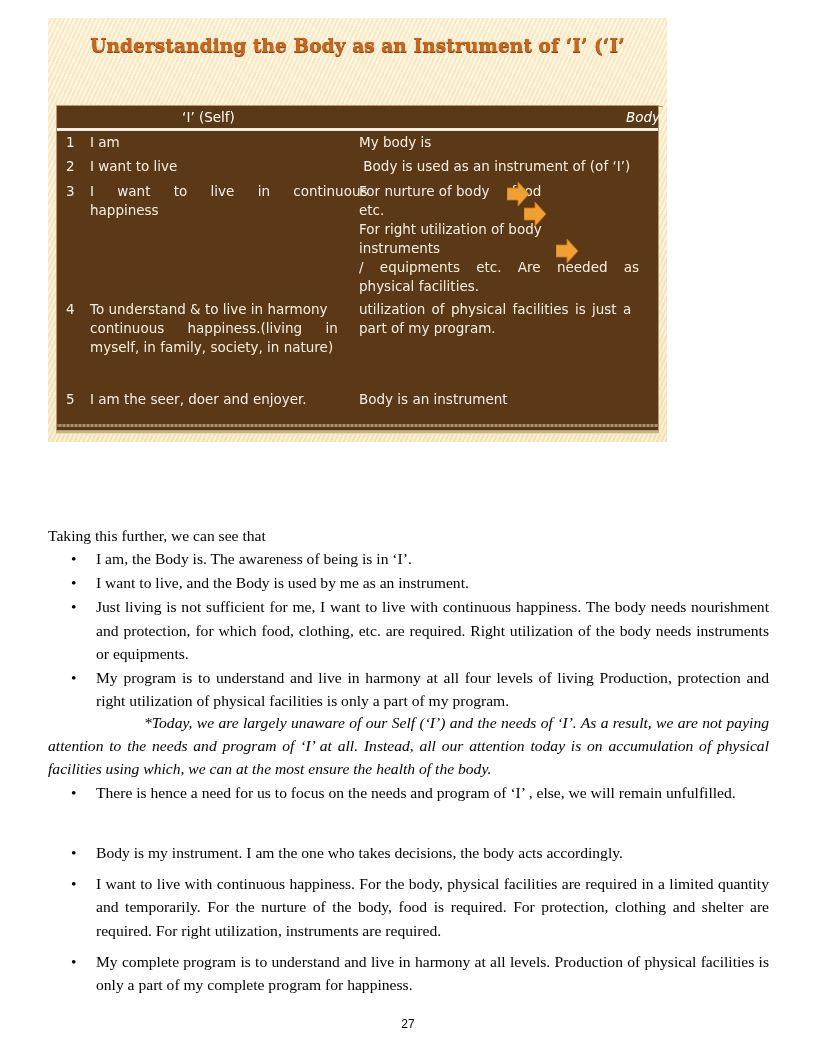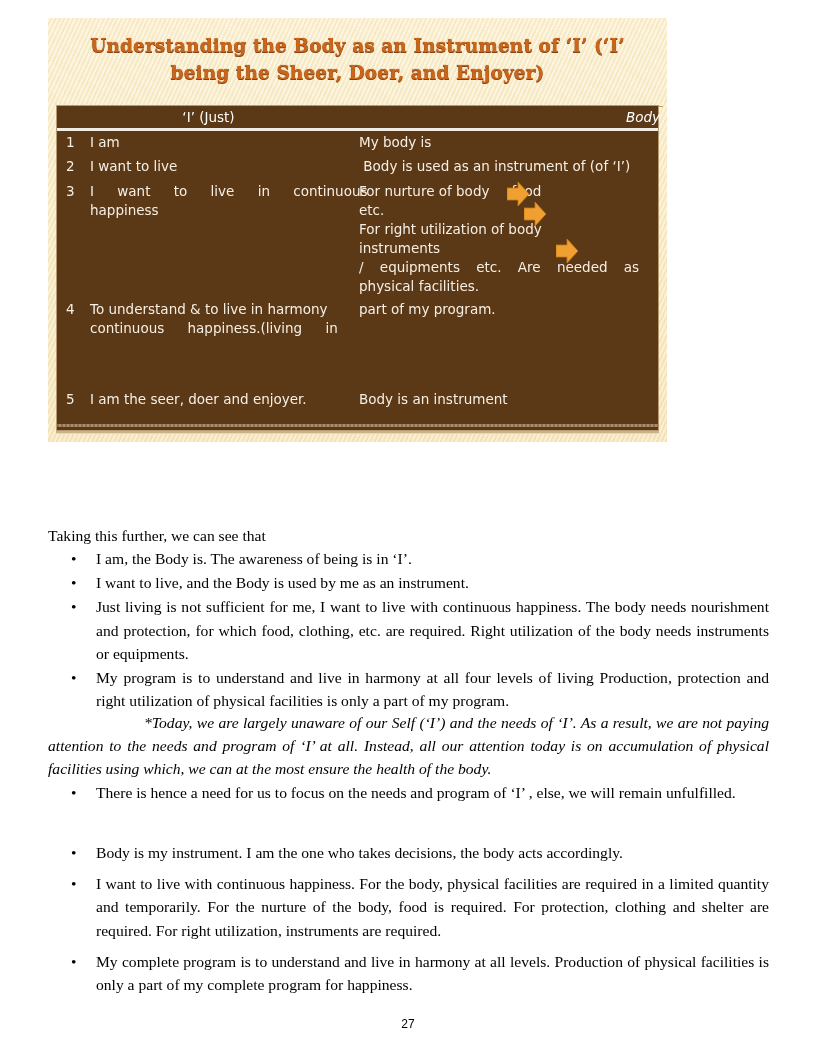--- a/index.html
+++ b/index.html
@@ -175,27 +175,26 @@
     font-family: "Liberation Sans", sans-serif;
     font-size: 12px;
   }
 </style>
 </head>
 <body>
 
 <div class="slide">
   <div class="slide-title">
     <div>Understanding the Body as an Instrument of ‘I’ (‘I’</div>
-    <div>being the Sheer, Doer, and Enjoyer)</div>
   </div>
   <div class="title-rule"></div>
 
   <div class="table-frame">
     <div class="table-header">
-      <div class="th-self">‘I’ (Just)</div>
+      <div class="th-self">‘I’ (Self)</div>
       <div class="th-body">Body</div>
     </div>
 
     <div class="trow" style="top:27px;">
       <span class="tnum">1</span>
       <div class="tself">
         <span class="line">I am</span>
       </div>
       <div class="tbody">
         <span class="line">My body is</span>
@@ -240,22 +239,24 @@
     </svg>
     <svg class="arrow" style="left:499px;top:133px;" viewBox="0 0 22 24">
       <polygon points="0,6 11,6 11,0 22,12 11,24 11,18 0,18" fill="#f0a030" stroke="#c97a18" stroke-width="0.8"></polygon>
     </svg>
 
     <div class="trow" style="top:194px;">
       <span class="tnum">4</span>
       <div class="tself">
         <span class="line">To understand &amp; to live in harmony</span>
         <span class="line" style="word-spacing:19px;">continuous happiness.(living in</span>
-      </div>
-      <div class="tbody">
+        <span class="line">myself, in family, society, in nature)</span>
+      </div>
+      <div class="tbody">
+        <span class="line" style="word-spacing:2px;">utilization of physical facilities is just a</span>
         <span class="line">part of my program.</span>
       </div>
     </div>
 
     <div class="trow" style="top:284px;">
       <span class="tnum">5</span>
       <div class="tself">
         <span class="line">I am the seer, doer and enjoyer.</span>
       </div>
       <div class="tbody">

